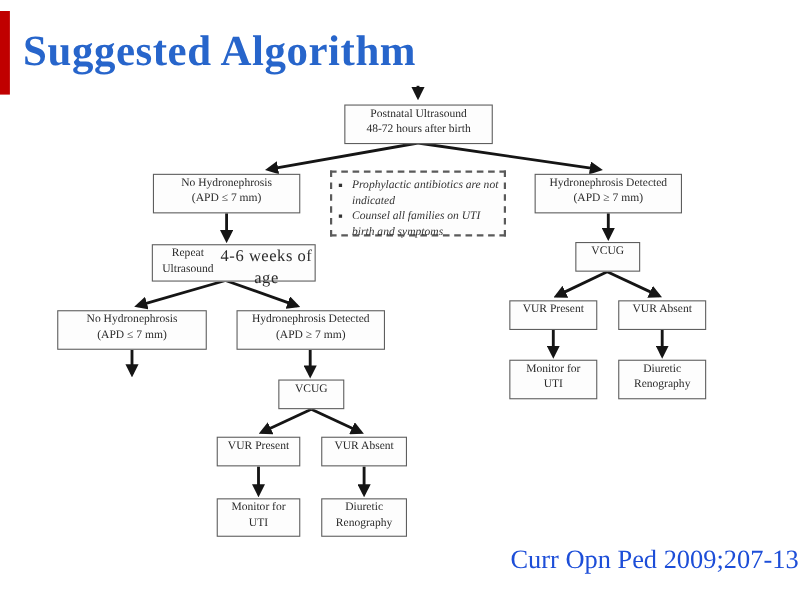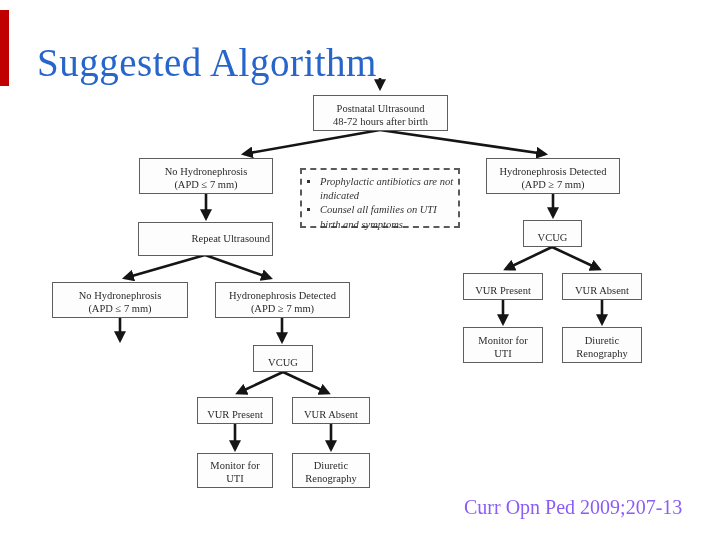--- a/index.html
+++ b/index.html
@@ -13,42 +13,42 @@
   }
   .accent-bar {
     position: absolute;
     left: 0; top: 10px;
     width: 9px; height: 76px;
     background: #c00000;
   }
   .slide-title {
     position: absolute;
     left: 21px; top: 24px;
-    margin: 16px;
+    margin: 0;
     font-size: 39px;
-    font-weight: 400;
+    font-weight: 700;
     letter-spacing: 0.5px;
     color: #2765cb;
     font-family: "Liberation Serif", serif;
     white-space: nowrap;
   }
   .arrows-layer {
     position: absolute;
     left: 0; top: 0;
     width: 728px; height: 546px;
     pointer-events: none;
   }
   .arrow { stroke: #151515; stroke-width: 2.6; }
   .node {
     position: absolute;
     box-sizing: border-box;
     border: 1px solid #5e5e5e;
     background: #fdfdfd;
     display: flex;
-    align-items: flex-end;
+    align-items: flex-start;
     justify-content: center;
     text-align: center;
     color: #2b2b2b;
     font-size: 10.5px;
     line-height: 1.3;
     padding: 1px 2px;
   }
   .node .txt { white-space: pre-line; }
   .node .big-line { font-size: 15px; letter-spacing: 0.5px; }
   .note-box {
@@ -64,22 +64,22 @@
   }
   .note-box ul {
     margin: 0;
     padding-left: 16px;
     list-style: square outside;
     text-align: left;
   }
   .citation {
     position: absolute;
     left: 464px; top: 496px;
-    font-size: 20px;
-    color: #8b5cf6;
+    font-size: 24px;
+    color: #1d4ed8;
     white-space: nowrap;
   }
 </style>
 </head>
 <body>
 
 <div class="slide">
 
   <div class="accent-bar"></div>
 
@@ -113,34 +113,35 @@
   <div class="node" style="left:313px; top:95px; width:135px; height:36px;">
     <span class="txt">Postnatal Ultrasound
 48-72 hours after birth</span>
   </div>
 
   <div class="node" style="left:139px; top:158px; width:134px; height:36px;">
     <span class="txt">No Hydronephrosis
 (APD ≤ 7 mm)</span>
   </div>
 
-  <div class="note-box" style="left:300px; top:168px; width:160px; height:60px;">
+  <div class="note-box" style="left:300px; top:155px; width:160px; height:60px;">
     <ul>
       <li>Prophylactic antibiotics are not indicated</li>
       <li>Counsel all families on UTI birth and symptoms</li>
     </ul>
   </div>
 
   <div class="node" style="left:486px; top:158px; width:134px; height:36px;">
     <span class="txt">Hydronephrosis Detected
 (APD ≥ 7 mm)</span>
   </div>
 
-  <div class="node" style="left:138px; top:222px; width:135px; height:34px; flex-direction:column;">
+  <div class="node" style="left:138px; top:222px; width:149px; height:34px; flex-direction:row;">
     <span>Repeat Ultrasound</span>
+    <span class="big-line">4-6 weeks of age</span>
   </div>
 
   <div class="node" style="left:52px; top:282px; width:136px; height:36px;">
     <span class="txt">No Hydronephrosis
 (APD ≤ 7 mm)</span>
   </div>
 
   <div class="node" style="left:215px; top:282px; width:135px; height:36px;">
     <span class="txt">Hydronephrosis Detected
 (APD ≥ 7 mm)</span>

